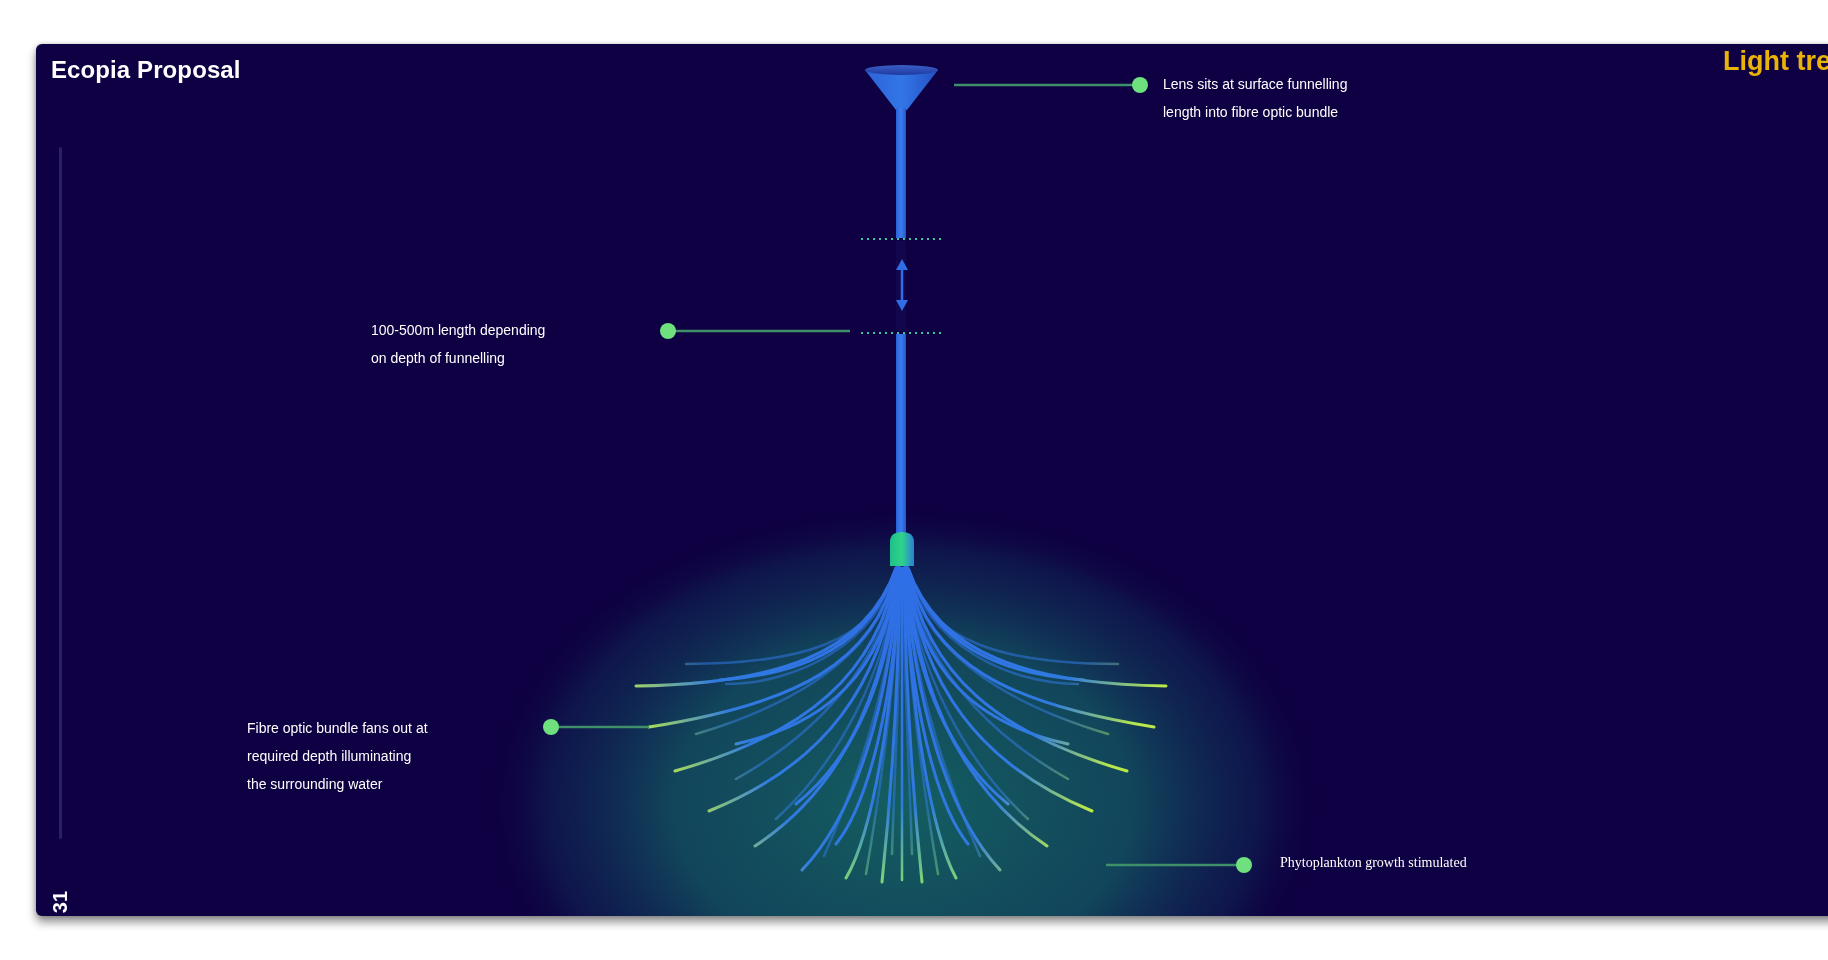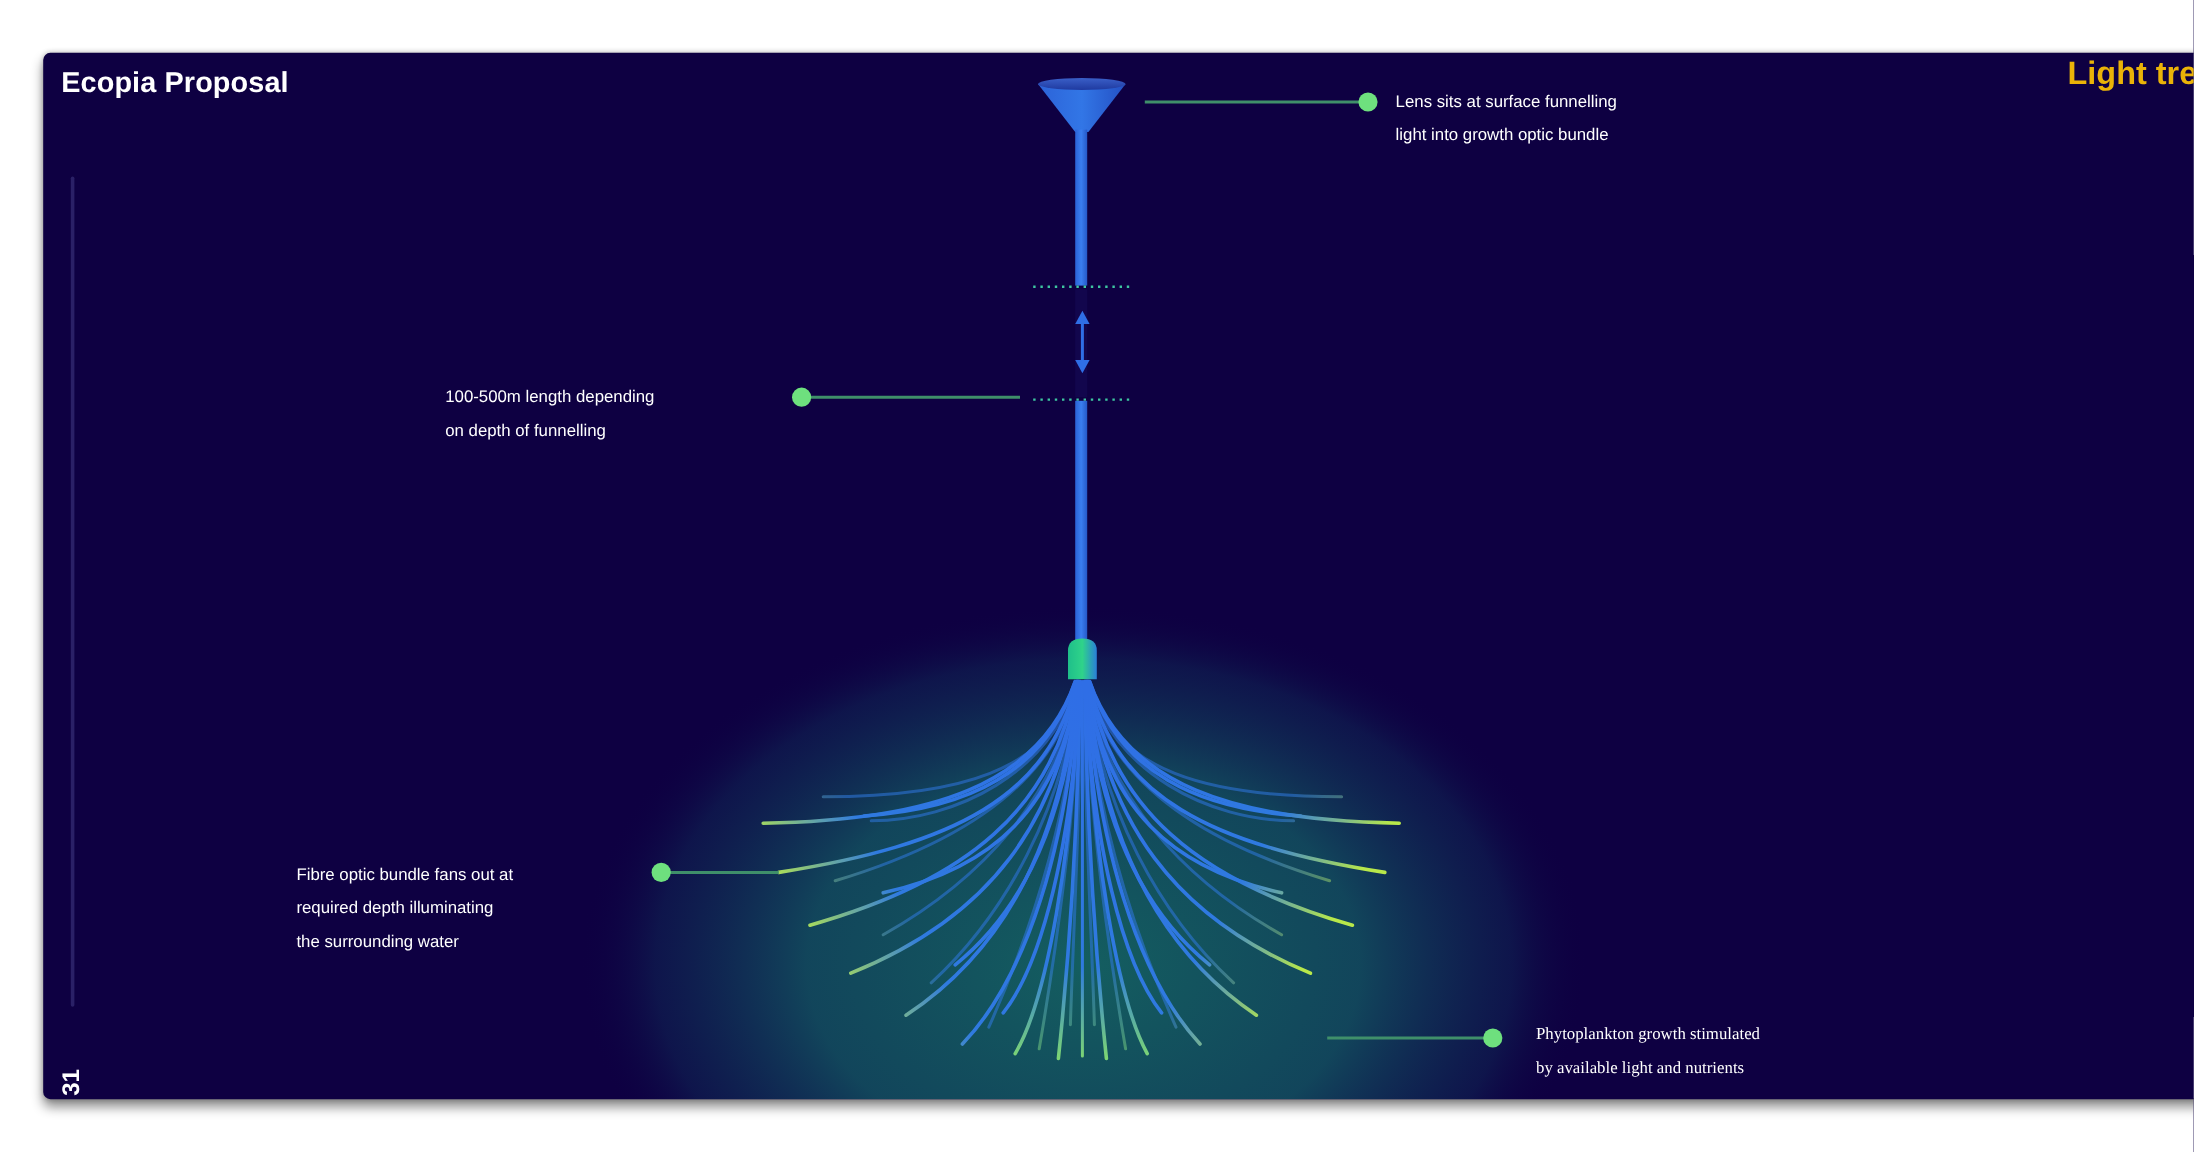--- a/index.html
+++ b/index.html
@@ -173,32 +173,31 @@
       <circle cx="515" cy="683" r="8" fill="#6ee07e"></circle>
     </g>
     <g>
       <line x1="1070" y1="821" x2="1208" y2="821" stroke="#3f8f6a" stroke-width="2.5"></line>
       <circle cx="1208" cy="821" r="8" fill="#6ee07e"></circle>
     </g>
   </svg>
 
   <div class="abs callout-text" style="left:1127px; top:26px;">
     <span>Lens sits at surface funnelling</span>
-    <span>light into growth optic bundle</span>
+    <span>length into fibre optic bundle</span>
   </div>
 
   <div class="abs callout-text" style="left:335px; top:272px;">
     <span>100-500m length depending</span>
     <span>on depth of funnelling</span>
   </div>
 
   <div class="abs callout-text" style="left:211px; top:670px;">
     <span>Fibre optic bundle fans out at</span>
     <span>required depth illuminating</span>
     <span>the surrounding water</span>
   </div>
 
   <div class="abs callout-text" style="left:1244px; top:805px;font-family:Liberation Serif, serif;">
     <span>Phytoplankton growth stimulated</span>
-    <span>by available light and nutrients</span>
   </div>
 
 </div>
 
 </body></html>

